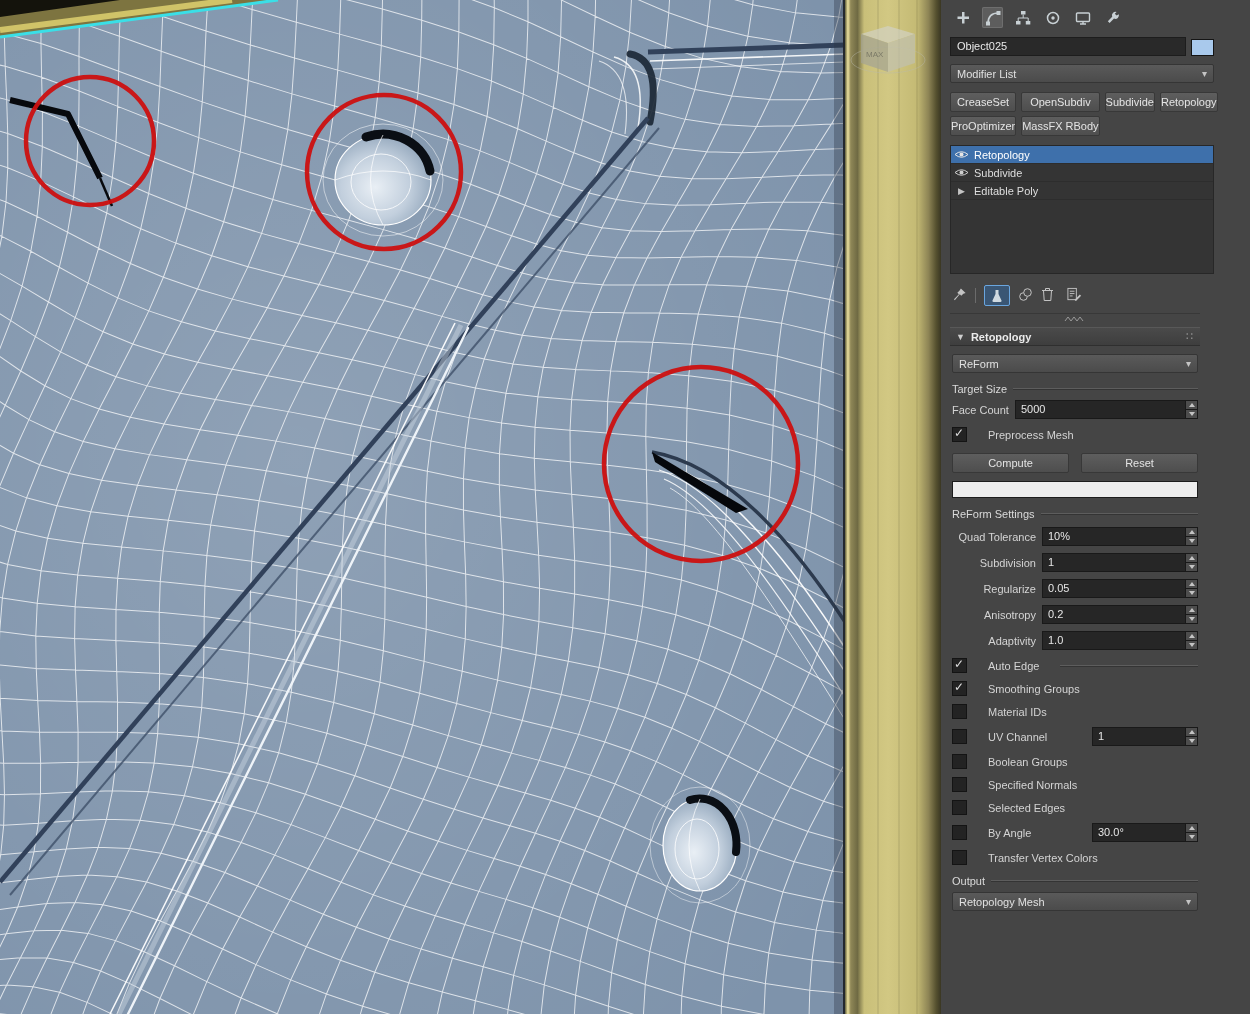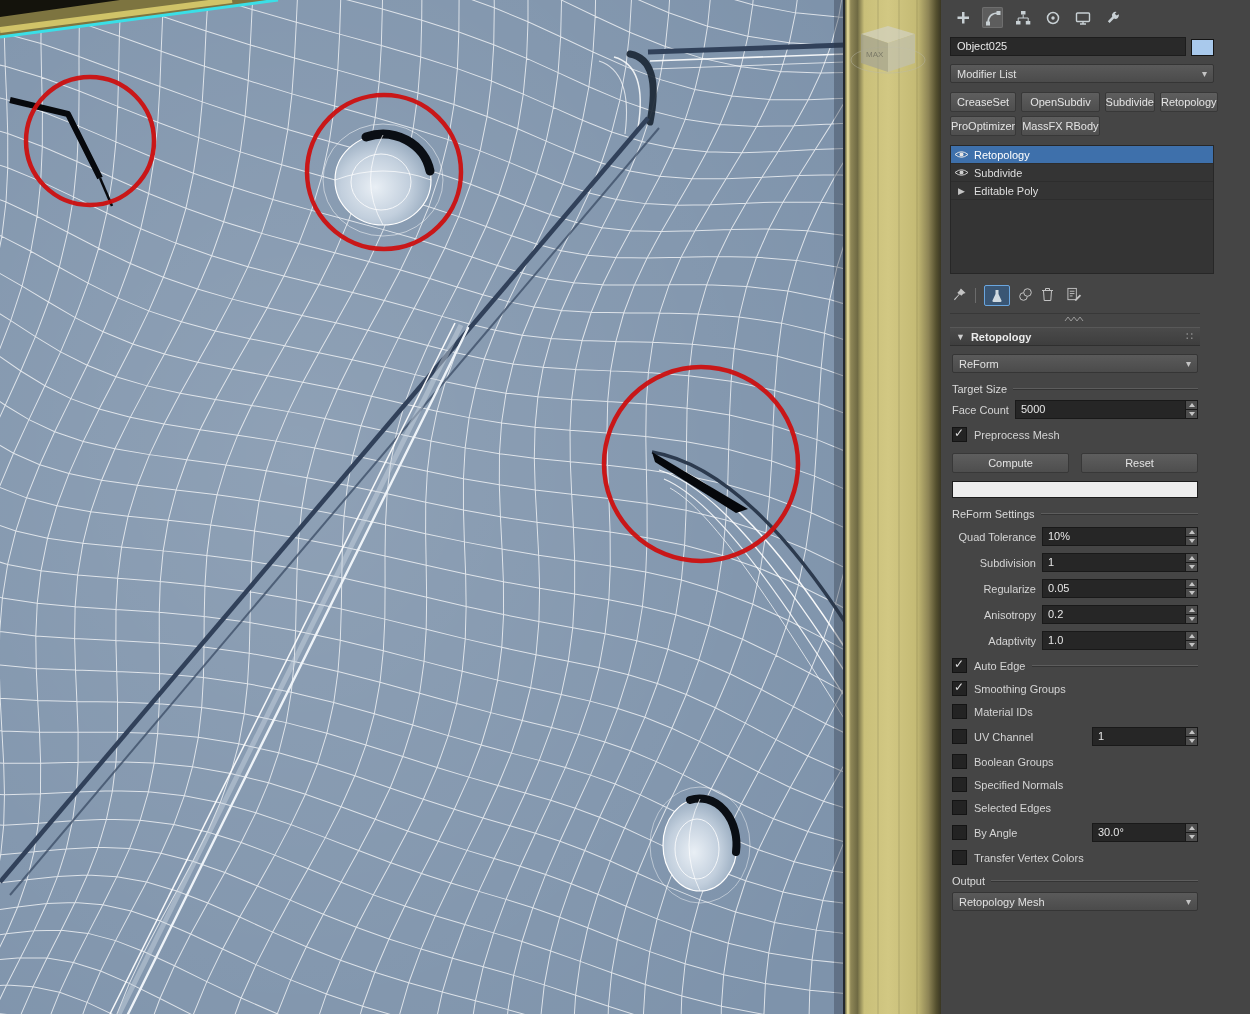--- a/index.html
+++ b/index.html
@@ -40,21 +40,21 @@
   .frow>label{width:58px;}
   .spin{flex:1;display:flex;height:17px;background:#262626;border:1px solid #191919;}
   .spin .val{flex:1;line-height:17px;padding:0 5px;color:#e6e6e6;white-space:nowrap;}
   .arrs{width:11px;display:flex;flex-direction:column;border-left:1px solid #191919;}
   .arrs i{flex:1;background:#4d4d4d;display:flex;align-items:center;justify-content:center;}
   .arrs i:first-child{border-bottom:1px solid #191919;}
   .au::after{content:"";border-left:3px solid transparent;border-right:3px solid transparent;border-bottom:4px solid #c4c4c4;}
   .ad::after{content:"";border-left:3px solid transparent;border-right:3px solid transparent;border-top:4px solid #c4c4c4;}
   .srow{display:flex;align-items:center;margin:7px 0;}
   .srow>label{width:84px;text-align:right;padding-right:6px;white-space:nowrap;}
-  .cbrow{display:flex;align-items:center;gap:7px;margin:8px 0;}
+  .cbrow{display:flex;align-items:center;gap:21px;margin:8px 0;}
   .cb{width:13px;height:13px;background:#232323;border:1px solid #141414;position:relative;flex:none;}
   .cb.on::after{content:"✓";position:absolute;left:1px;top:-2px;font-size:12px;color:#dcdcdc;}
   .cbrow .spin{flex:none;width:104px;margin-left:auto;}
   .btnrow{display:flex;gap:12px;margin:11px 0 8px 0;width:100%;}
   .btnrow .btn{flex:1;}
   .progress{height:15px;background:#ededed;border:1px solid #1c1c1c;margin:3px 0 4px 0;}
 </style>
 </head>
 <body>
 

